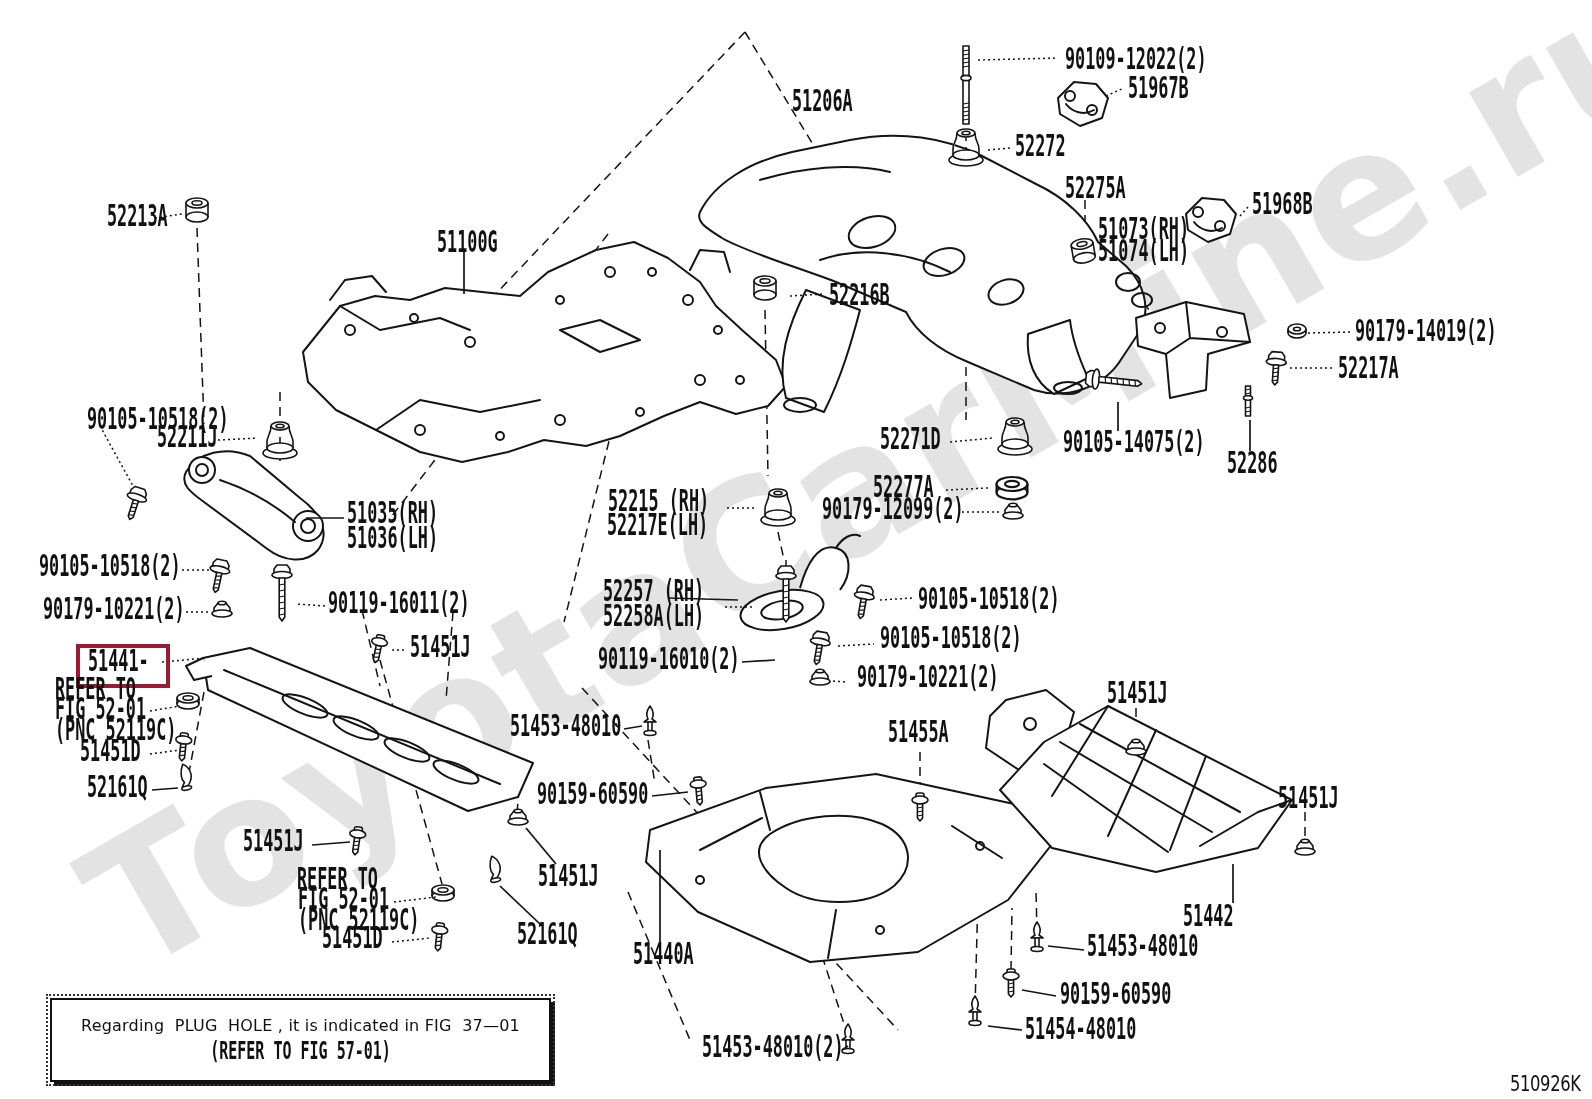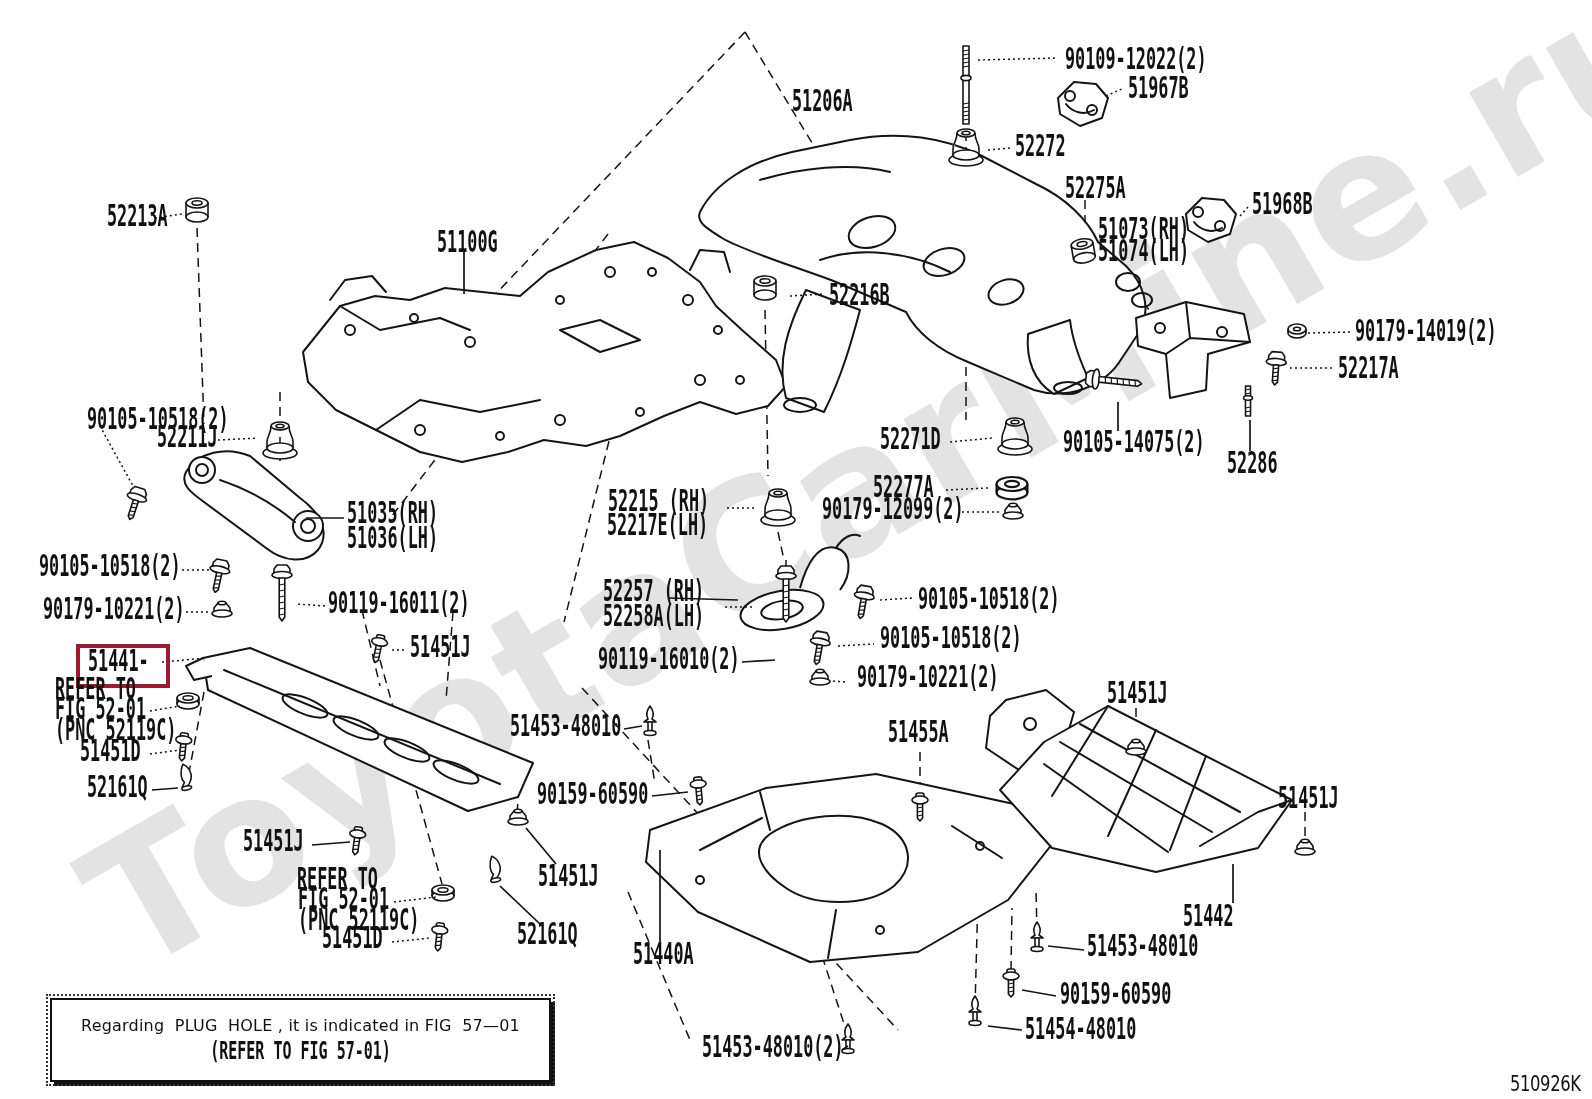--- a/index.html
+++ b/index.html
@@ -402,18 +402,18 @@
       <div class="part-label" style="left: 517px; top: 919px;">52161Q</div>
       <div class="part-label" style="left: 633px; top: 939px;">51440A</div>
       <div class="part-label" style="left: 1183px; top: 901px;">51442</div>
       <div class="part-label" style="left: 1087px; top: 931px;">51453-48010</div>
       <div class="part-label" style="left: 1060px; top: 979px;">90159-60590</div>
       <div class="part-label" style="left: 1025px; top: 1014px;">51454-48010</div>
       <div class="part-label" style="left: 702px; top: 1032px;">51453-48010(2)</div>
     </div>
 
   <div class="note-box">
-    <div class="note-l2">Regarding  PLUG  HOLE , it is indicated in FIG  57—01</div>
+    <div class="note-l2">Regarding  PLUG  HOLE , it is indicated in FIG  37—01</div>
     <div class="note-l3">(REFER TO FIG 57-01)</div>
   </div>
 
   <div class="diagram-code">510926K</div>
 </div>
 
 </body></html>

